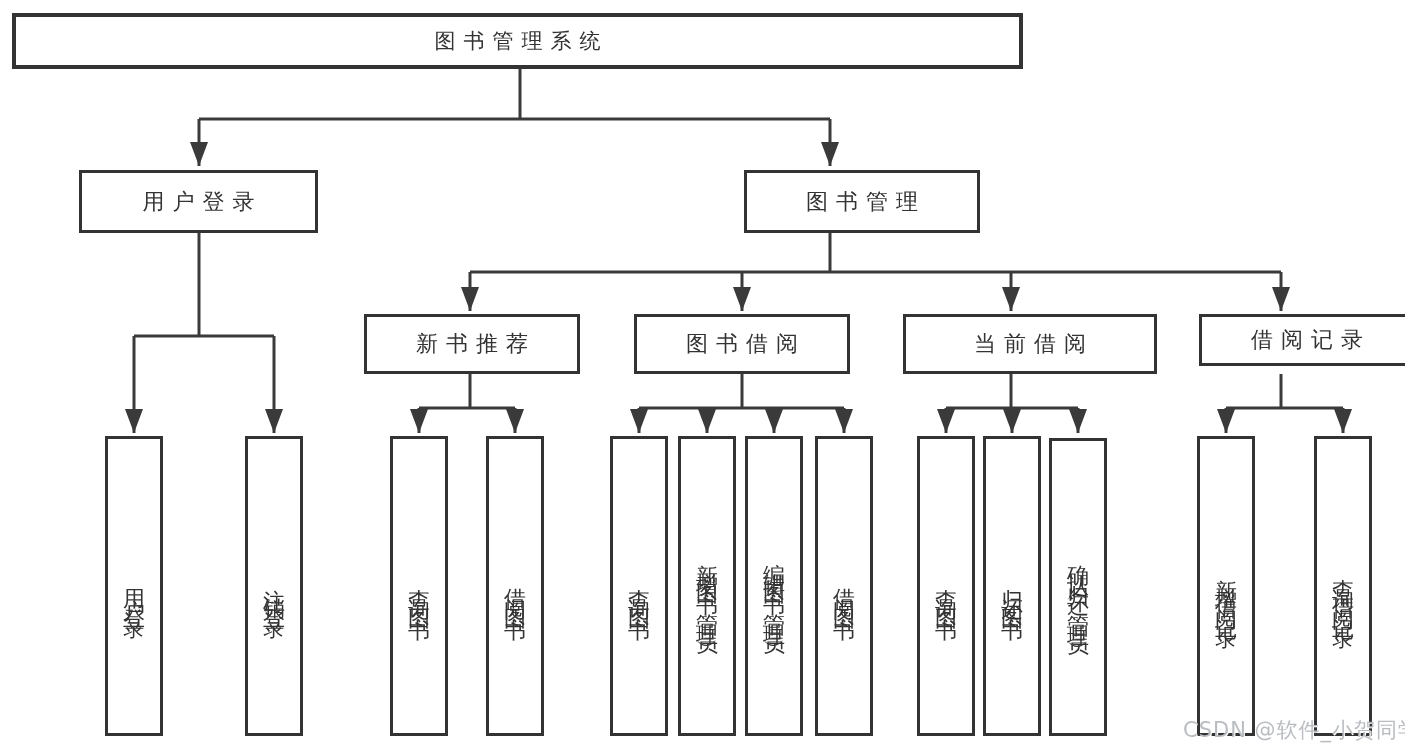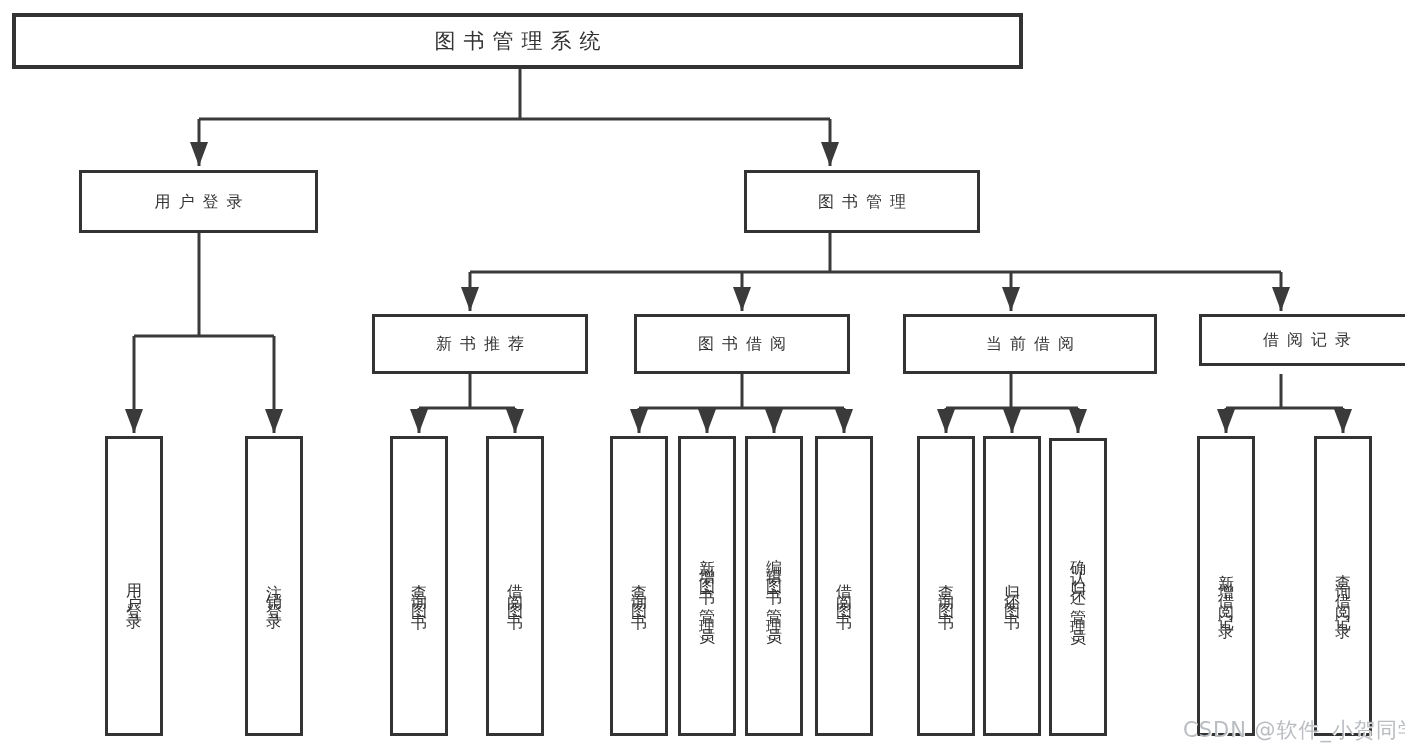--- a/index.html
+++ b/index.html
@@ -30,21 +30,21 @@
   svg.connectors path { fill: none; stroke: var(--line); stroke-width: 3; }
   #arrowhead path { fill: var(--line); stroke: none; }
   .box {
     position: absolute;
     background: var(--background);
     border: 3px solid var(--border);
     color: var(--text);
     display: flex;
     align-items: center;
     justify-content: center;
-    font-size: 16px;
+    font-size: 22px;
     line-height: 1;
   }
   .box.root-box { border-width: 4px; font-size: 21px; }
   .hbox .label { letter-spacing: 8px; margin-right: -8px; white-space: nowrap; }
   .vbox {
     writing-mode: vertical-rl;
     text-orientation: mixed;
   }
   .vbox .label { letter-spacing: 10px; margin-bottom: -10px; white-space: nowrap; }
   .watermark {
@@ -129,21 +129,21 @@
     <span class="label">图书管理系统</span>
   </div>
 
   <div class="box hbox" style="left:79px; top:170px; width:239px; height:63px;">
     <span class="label">用户登录</span>
   </div>
   <div class="box hbox" style="left:744px; top:170px; width:236px; height:63px;">
     <span class="label">图书管理</span>
   </div>
 
-  <div class="box hbox" style="left:372px; top:314px; width:216px; height:60px;">
+  <div class="box hbox" style="left:364px; top:314px; width:216px; height:60px;">
     <span class="label">新书推荐</span>
   </div>
   <div class="box hbox" style="left:634px; top:314px; width:216px; height:60px;text-align:right;">
     <span class="label">图书借阅</span>
   </div>
   <div class="box hbox" style="left:903px; top:314px; width:254px; height:60px;">
     <span class="label">当前借阅</span>
   </div>
   <div class="box hbox" style="left:1199px; top:314px; width:216px; height:52px;">
     <span class="label">借阅记录</span>

